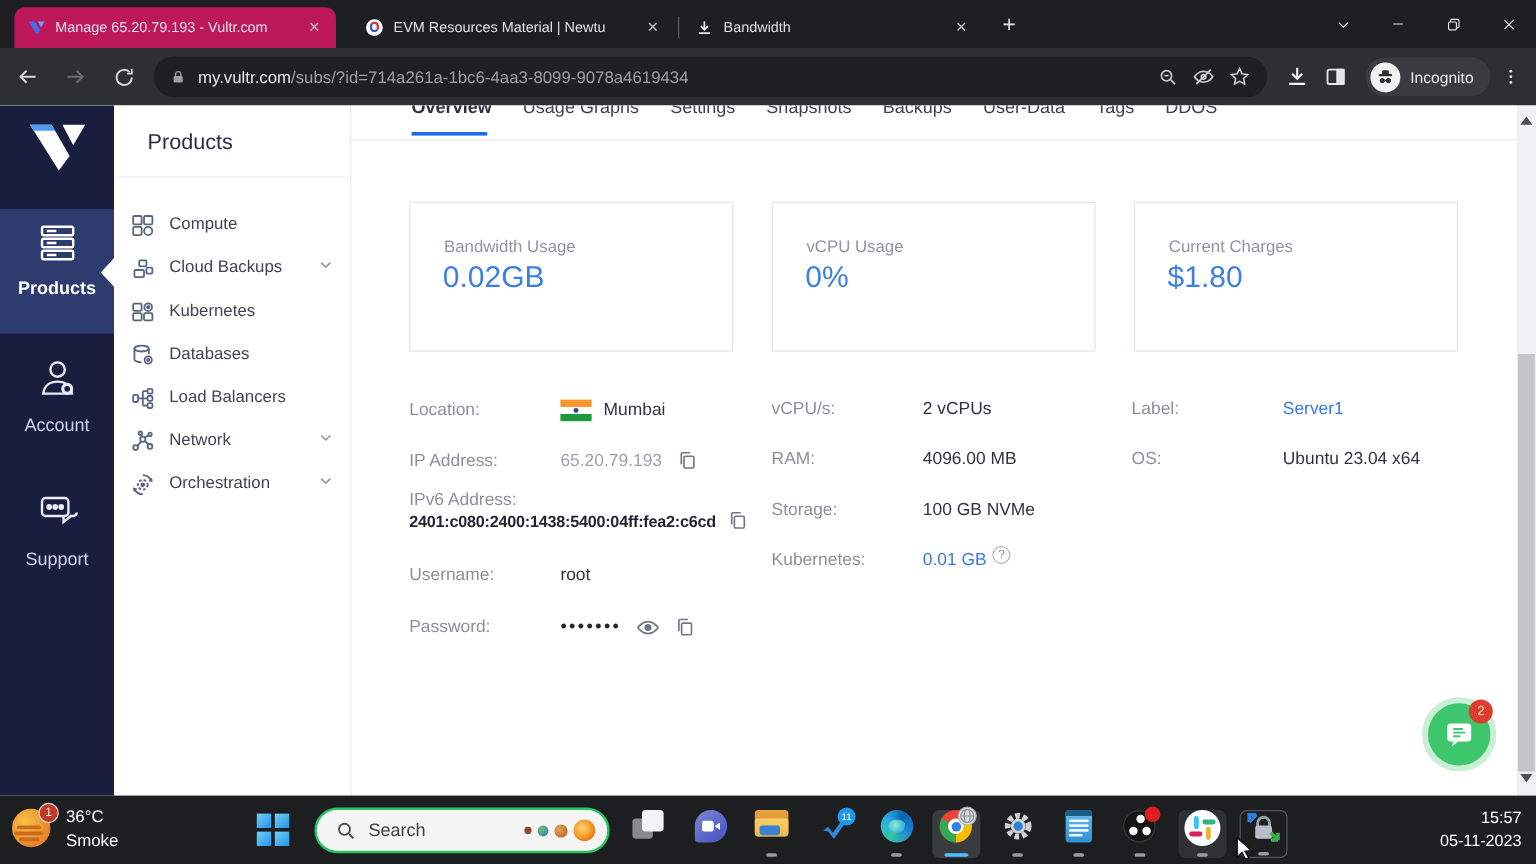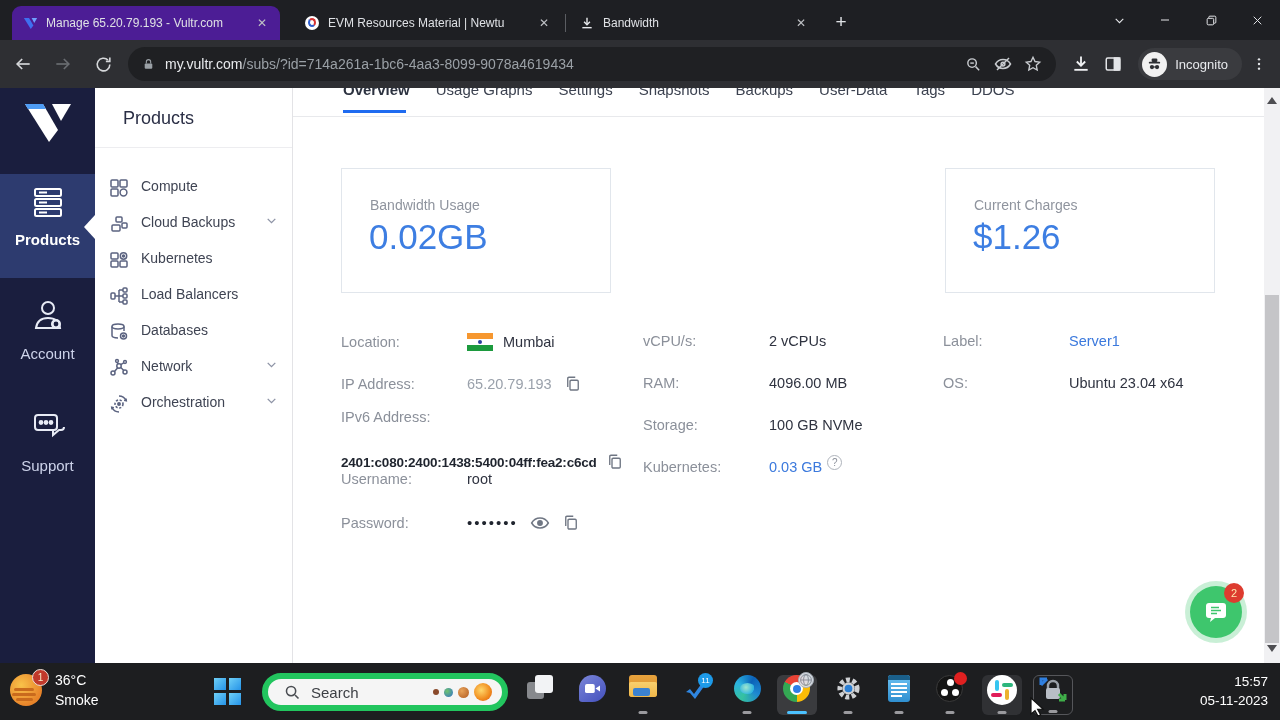--- a/index.html
+++ b/index.html
@@ -3,21 +3,21 @@
 <meta charset="utf-8">
 <style>
   * { margin:0; padding:0; box-sizing:border-box; }
   html,body { background:#000; }
   .screen{position:relative;width:1280px;height:720px;overflow:hidden;
     font-family:"Liberation Sans", sans-serif;background:#fff;}
 
   
   .tabstrip{position:absolute;top:0;left:0;width:1280px;height:40px;background:#1e1f23;display:flex;align-items:flex-end;}
   .tab{height:34px;width:268px;display:flex;align-items:center;gap:8px;padding:0 10px;color:#dfe1e5;font-size:12px;position:relative;}
-  .tab.active{background:#4c1d95;border-radius:9px 9px 0 0;}
+  .tab.active{background:#be185d;border-radius:9px 9px 0 0;}
   .tab .title{flex:1;white-space:nowrap;overflow:hidden;}
   .tab .close{width:16px;height:16px;display:flex;align-items:center;justify-content:center;border-radius:50%;color:#bfc1c5;font-size:12px;}
   .tab-divider{width:1px;height:18px;background:#5b5d62;margin:0 3px 8px 3px;}
   .newtab-btn{width:28px;height:28px;margin:0 0 4px 8px;display:flex;align-items:center;justify-content:center;color:#dfe1e5;font-size:19px;}
   .winctl{position:absolute;right:0;top:0;height:40px;display:flex;align-items:center;}
   .winctl .wbtn{width:46px;height:40px;display:flex;align-items:center;justify-content:center;color:#e6e7ea;}
   .favicon{width:16px;height:16px;flex:0 0 16px;display:flex;align-items:center;justify-content:center;}
 
   .toolbar{position:absolute;top:40px;left:0;width:1280px;height:48px;background:#2e2f33;display:flex;align-items:center;}
   .navbtn{width:34px;height:34px;display:flex;align-items:center;justify-content:center;margin-left:6px;border-radius:50%;}
@@ -48,21 +48,21 @@
   .mi .chev{margin-left:auto;}
   .mi-label{white-space:nowrap;}
 
   .main{position:absolute;left:293px;top:0;width:971px;height:575px;background:#fff;}
   .page-tabs{position:absolute;left:0;top:0;width:971px;height:29px;border-bottom:1px solid #e8e9ec;overflow:hidden;}
   .page-tabs .row{display:flex;gap:26px;padding-left:50px;margin-top:-7px;font-size:15px;color:#3c4250;}
   .pt-underline{position:absolute;left:50px;bottom:3px;width:63px;height:3px;background:#1f6bf0;}
 
   .card{position:absolute;top:80px;width:270px;height:125px;border:1px solid #e1e6ec;background:#fff;}
   .card .ctitle{position:absolute;left:28px;top:28px;font-size:14px;color:#8f949e;}
-  .card .cvalue{position:absolute;left:27px;top:48px;font-size:35px;color:#3d7ee2;}
+  .card .cvalue{position:absolute;left:27px;top:48px;font-size:25px;color:#3d7ee2;}
 
   .dl-col{position:absolute;top:245px;font-size:14.5px;}
   .drow{position:absolute;display:flex;align-items:center;}
   .dlabel{color:#8b909a;flex:0 0 126px;}
   .dval{color:#2f3340;display:flex;align-items:center;gap:10px;}
   .dim{color:#9aa1ab;}
   .blue{color:#3b79dd;}
   .ipv6{font-weight:bold;font-size:13.5px;color:#1f242e;letter-spacing:-0.2px;}
   .pwdots{font-size:15px;letter-spacing:2px;color:#1f242e;line-height:10px;}
   .flag{width:26px;height:18px;display:inline-block;position:relative;background:linear-gradient(#f6972f 33%,#ffffff 33%,#ffffff 66%,#1c9a3e 66%);}
@@ -80,21 +80,21 @@
   
   .taskbar{position:absolute;left:0;top:663px;width:1280px;height:57px;background:#1d1e20;color:#fff;}
   .weather{position:absolute;left:10px;top:7px;display:flex;align-items:center;gap:9px;}
   .wicon{position:relative;width:36px;height:36px;}
   .wsun{position:absolute;left:0;top:2px;width:32px;height:32px;border-radius:50%;background:radial-gradient(circle at 35% 35%,#f9c24a,#e8842a 70%);}
   .wline{position:absolute;height:3px;border-radius:2px;background:#c96a1d;}
   .wbadge{position:absolute;left:22px;top:-3px;width:17px;height:17px;border-radius:50%;background:#c0392b;border:1px solid #e8e0d8;color:#f5e9c8;font-size:10px;display:flex;align-items:center;justify-content:center;}
   .wtxt{font-size:14px;line-height:20px;}
   .start{position:absolute;left:214px;top:15px;width:27px;height:27px;display:grid;grid-template-columns:12px 12px;grid-template-rows:12px 12px;gap:3px;}
   .start div{background:linear-gradient(135deg,#6fd0f7,#2593e8);}
-  .searchpill{position:absolute;left:262px;top:10px;width:246px;height:38px;border-radius:19px;background:#f5f5f5;border:6px solid #22c55e;display:flex;align-items:center;padding:0 10px 0 16px;color:#3c3f44;font-size:15px;gap:10px;}
+  .searchpill{position:absolute;left:262px;top:10px;width:246px;height:38px;border-radius:19px;background:#f5f5f5;border:2px solid #22c55e;display:flex;align-items:center;padding:0 10px 0 16px;color:#3c3f44;font-size:15px;gap:10px;}
   .planets{margin-left:auto;display:flex;align-items:center;gap:5px;}
   .planet{border-radius:50%;}
   .tb-ic{position:absolute;top:12px;width:40px;height:40px;display:flex;align-items:flex-start;justify-content:center;border-radius:6px;}
   .tb-ic.active{background:#3a3b3e;}
   .tb-ic.hover{background:#303134;}
   .tb-ic.outlined{border:1px solid #55565a;}
   .run-dot{position:absolute;bottom:1px;left:50%;transform:translateX(-50%);width:9px;height:3px;border-radius:2px;background:#9a9a9e;}
   .run-dot.accent{width:20px;background:#4cc2ff;}
   .clock{position:absolute;right:12px;top:9px;text-align:right;font-size:13.5px;line-height:19px;}
 
@@ -331,39 +331,39 @@
               <rect x="2" y="3" width="7" height="6" rx="1"></rect>
               <rect x="2" y="11" width="7" height="6" rx="1"></rect>
               <rect x="11" y="11" width="7" height="6" rx="1"></rect>
               <circle cx="14.5" cy="6" r="3.2"></circle>
               <circle cx="14.5" cy="6" r="1" fill="#5b6380"></circle>
             </svg></span>
         <span class="mi-label">Kubernetes</span>
       </div>
       <div class="mi">
         <span><svg width="20" height="20" viewBox="0 0 20 20" fill="none" stroke="#5b6380" stroke-width="1.5">
+              <ellipse cx="9" cy="4.5" rx="6" ry="2.4"></ellipse>
+              <path d="M3 4.5v9c0 1.3 2.7 2.4 6 2.4"></path>
+              <path d="M15 4.5V9"></path>
+              <circle cx="14.5" cy="14" r="3"></circle>
+              <circle cx="14.5" cy="14" r="0.9" fill="#5b6380"></circle>
+            </svg></span>
+        <span class="mi-label">Databases</span>
+      </div>
+      <div class="mi">
+        <span><svg width="20" height="20" viewBox="0 0 20 20" fill="none" stroke="#5b6380" stroke-width="1.5">
               <rect x="2" y="7" width="4" height="6" rx="1"></rect>
               <path d="M6 10h4"></path>
               <path d="M10 4v12"></path>
               <path d="M10 4h4M10 10h4M10 16h4"></path>
               <rect x="14" y="2" width="4" height="4" rx="1"></rect>
               <rect x="14" y="8" width="4" height="4" rx="1"></rect>
               <rect x="14" y="14" width="4" height="4" rx="1"></rect>
             </svg></span>
         <span class="mi-label">Load Balancers</span>
-      </div>
-      <div class="mi">
-        <span><svg width="20" height="20" viewBox="0 0 20 20" fill="none" stroke="#5b6380" stroke-width="1.5">
-              <ellipse cx="9" cy="4.5" rx="6" ry="2.4"></ellipse>
-              <path d="M3 4.5v9c0 1.3 2.7 2.4 6 2.4"></path>
-              <path d="M15 4.5V9"></path>
-              <circle cx="14.5" cy="14" r="3"></circle>
-              <circle cx="14.5" cy="14" r="0.9" fill="#5b6380"></circle>
-            </svg></span>
-        <span class="mi-label">Databases</span>
       </div>
       <div class="mi">
         <span><svg width="20" height="20" viewBox="0 0 20 20" fill="none" stroke="#5b6380" stroke-width="1.5">
               <circle cx="4" cy="15" r="2"></circle>
               <circle cx="10" cy="8" r="2.2"></circle>
               <circle cx="16" cy="14" r="2"></circle>
               <circle cx="8" cy="3" r="1.4"></circle>
               <circle cx="16" cy="4" r="1.4"></circle>
               <path d="M5.5 13.5L8.7 9.8M11.8 9.5l3 3M9.3 6l-1-1.5M11.7 6.6l3-1.8"></path>
             </svg></span>
@@ -400,23 +400,27 @@
           <span>Tags</span>
           <span>DDOS</span>
         </div>
         <div class="pt-underline"></div>
       </div>
 
       <div class="card" style="left:48px">
         <div class="ctitle">Bandwidth Usage</div>
         <div class="cvalue">0.02GB</div>
       </div>
+      <div class="card" style="left:350px">
+        <div class="ctitle">vCPU Usage</div>
+        <div class="cvalue">0%</div>
+      </div>
       <div class="card" style="left:652px">
         <div class="ctitle">Current Charges</div>
-        <div class="cvalue">$1.26</div>
+        <div class="cvalue">$1.80</div>
       </div>
 
       <div class="dl-col" style="left:48px;width:300px">
         <div class="drow" style="top:0px">
           <span class="dlabel">Location:</span>
           <span class="dval">
               <span class="flag"></span>
               <span>Mumbai</span>
             </span>
         </div>
@@ -426,21 +430,21 @@
           <span style="margin-left:12px;display:flex">
             <svg width="18" height="18" viewBox="0 0 24 24" fill="none" stroke="#6f7683" stroke-width="1.8">
                 <rect x="8" y="7" width="11" height="13" rx="1.5"></rect>
                 <path d="M5 16V4.5A1.5 1.5 0 0 1 6.5 3H15"></path>
               </svg>
           </span>
         </div>
         <div class="drow" style="top:76px">
           <span class="dlabel" style="flex:0 0 auto">IPv6 Address:</span>
         </div>
-        <div class="drow" style="top:120px">
+        <div class="drow" style="top:92px">
           <span class="ipv6">2401:c080:2400:1438:5400:04ff:fea2:c6cd</span>
           <span style="margin-left:9px;display:flex">
             <svg width="18" height="18" viewBox="0 0 24 24" fill="none" stroke="#6f7683" stroke-width="1.8">
                 <rect x="8" y="7" width="11" height="13" rx="1.5"></rect>
                 <path d="M5 16V4.5A1.5 1.5 0 0 1 6.5 3H15"></path>
               </svg>
           </span>
         </div>
         <div class="drow" style="top:138px">
           <span class="dlabel">Username:</span>
@@ -472,21 +476,21 @@
         <div class="drow" style="top:42px">
           <span class="dlabel">RAM:</span>
           <span class="dval">4096.00 MB</span>
         </div>
         <div class="drow" style="top:84px">
           <span class="dlabel">Storage:</span>
           <span class="dval">100 GB NVMe</span>
         </div>
         <div class="drow" style="top:126px">
           <span class="dlabel">Kubernetes:</span>
-          <span class="dval blue">0.03 GB</span>
+          <span class="dval blue">0.01 GB</span>
           <span class="help" style="margin-left:5px">?</span>
         </div>
       </div>
 
       <div class="dl-col" style="left:650px;width:280px">
         <div class="drow" style="top:0px">
           <span class="dlabel">Label:</span>
           <span class="dval blue">Server1</span>
         </div>
         <div class="drow" style="top:42px">

